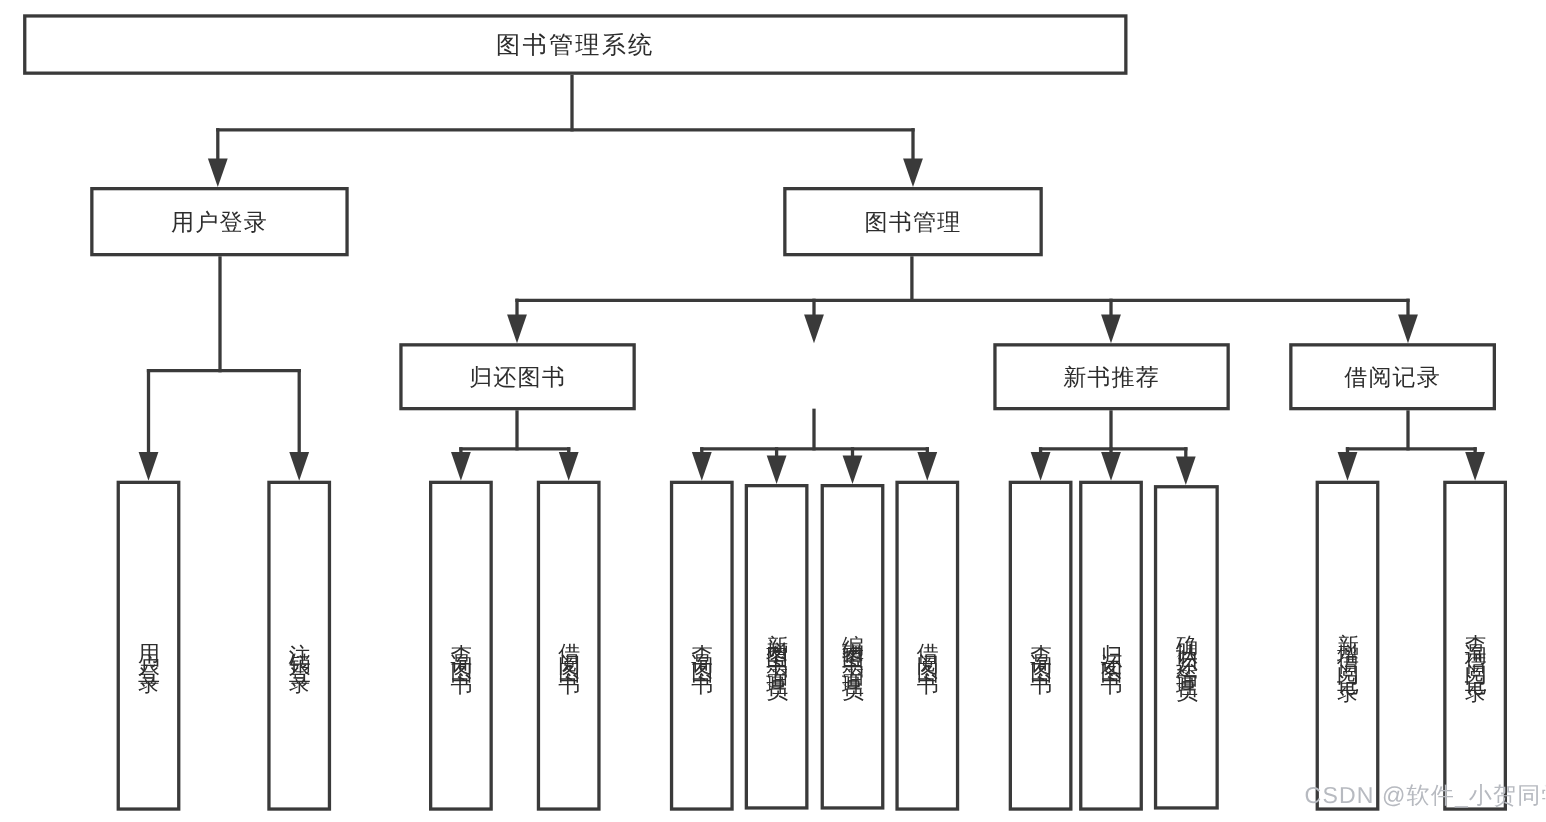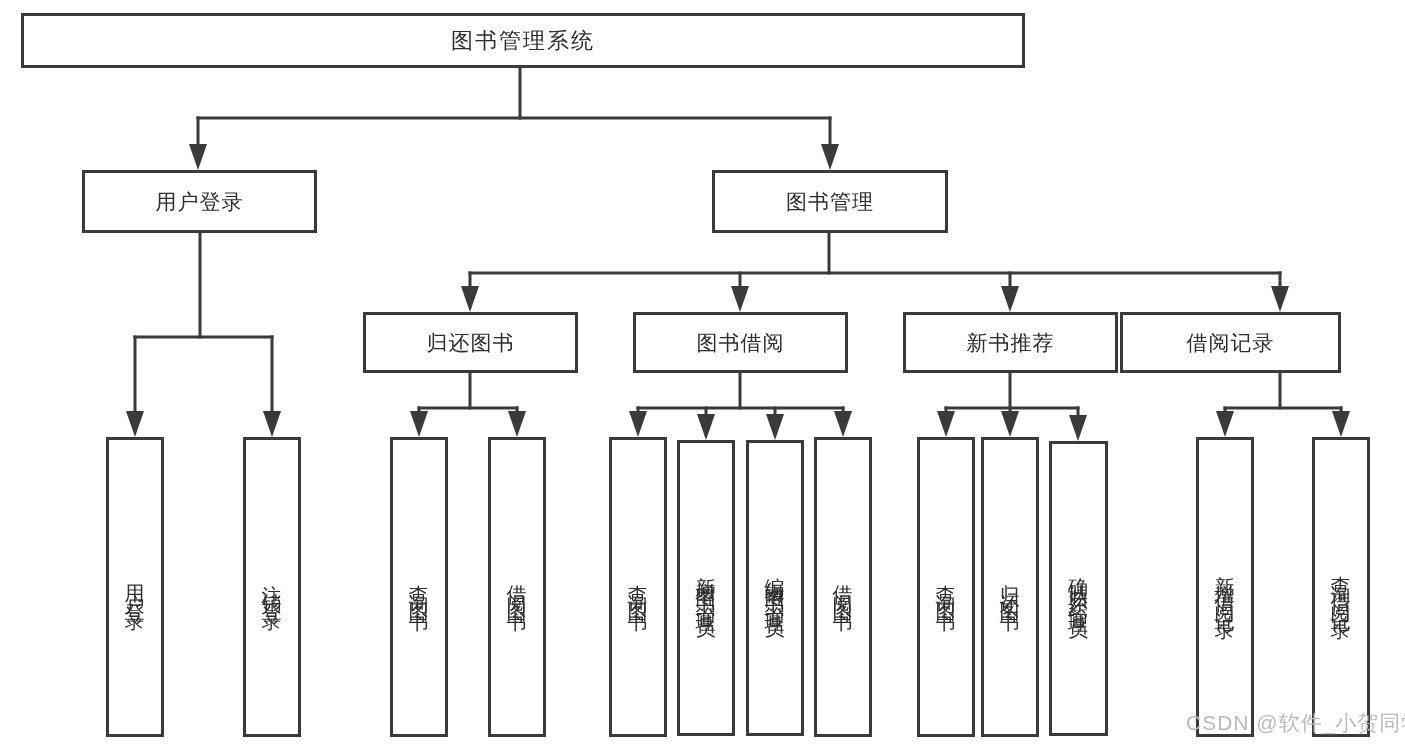--- a/index.html
+++ b/index.html
@@ -122,27 +122,24 @@
   <div class="box" style="left:82px;top:170px;width:235px;height:63px">
     <span class="hlabel">用户登录</span>
   </div>
   <div class="box" style="left:712px;top:170px;width:236px;height:63px">
     <span class="hlabel">图书管理</span>
   </div>
 
   <div class="box" style="left:363px;top:312px;width:215px;height:61px">
     <span class="hlabel">归还图书</span>
   </div>
-  <div class="box" style="left:633px;top:312px;width:215px;height:61px">
-    <span class="hlabel">图书借阅</span>
-  </div>
   <div class="box" style="left:903px;top:312px;width:215px;height:61px">
     <span class="hlabel">新书推荐</span>
   </div>
-  <div class="box" style="left:1120px;top:312px;width:221px;height:61px">
+  <div class="box" style="left:1172px;top:312px;width:188px;height:61px">
     <span class="hlabel">借阅记录</span>
   </div>
 
   <div class="box" style="left:106px;top:437px;width:58px;height:300px">
     <span class="vlabel">用户登录</span>
   </div>
   <div class="box" style="left:243px;top:437px;width:58px;height:300px">
     <span class="vlabel">注销登录</span>
   </div>
 

